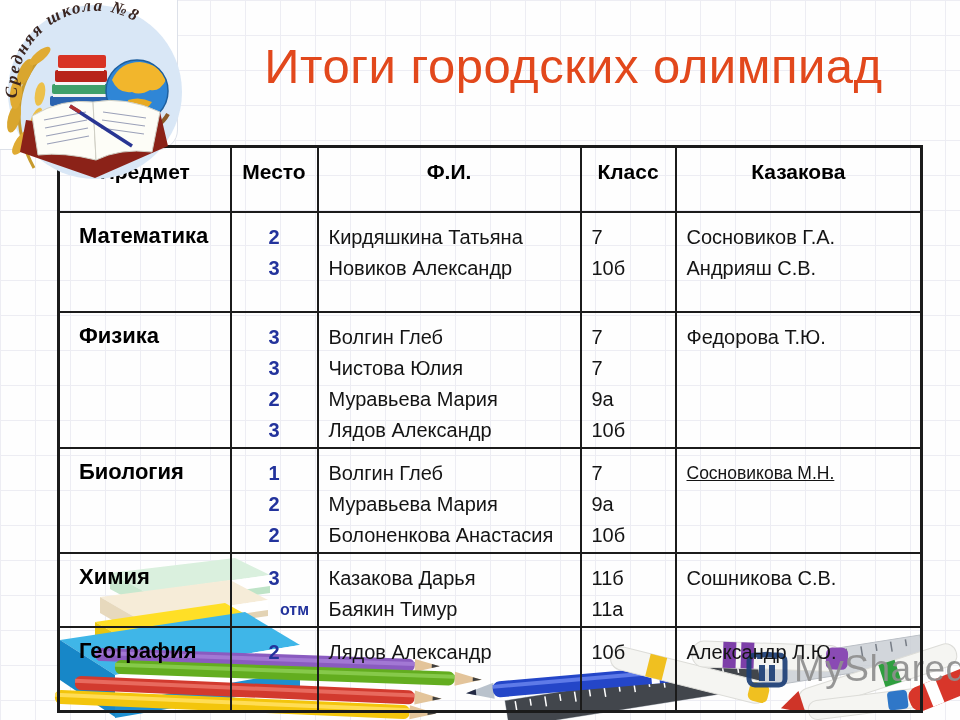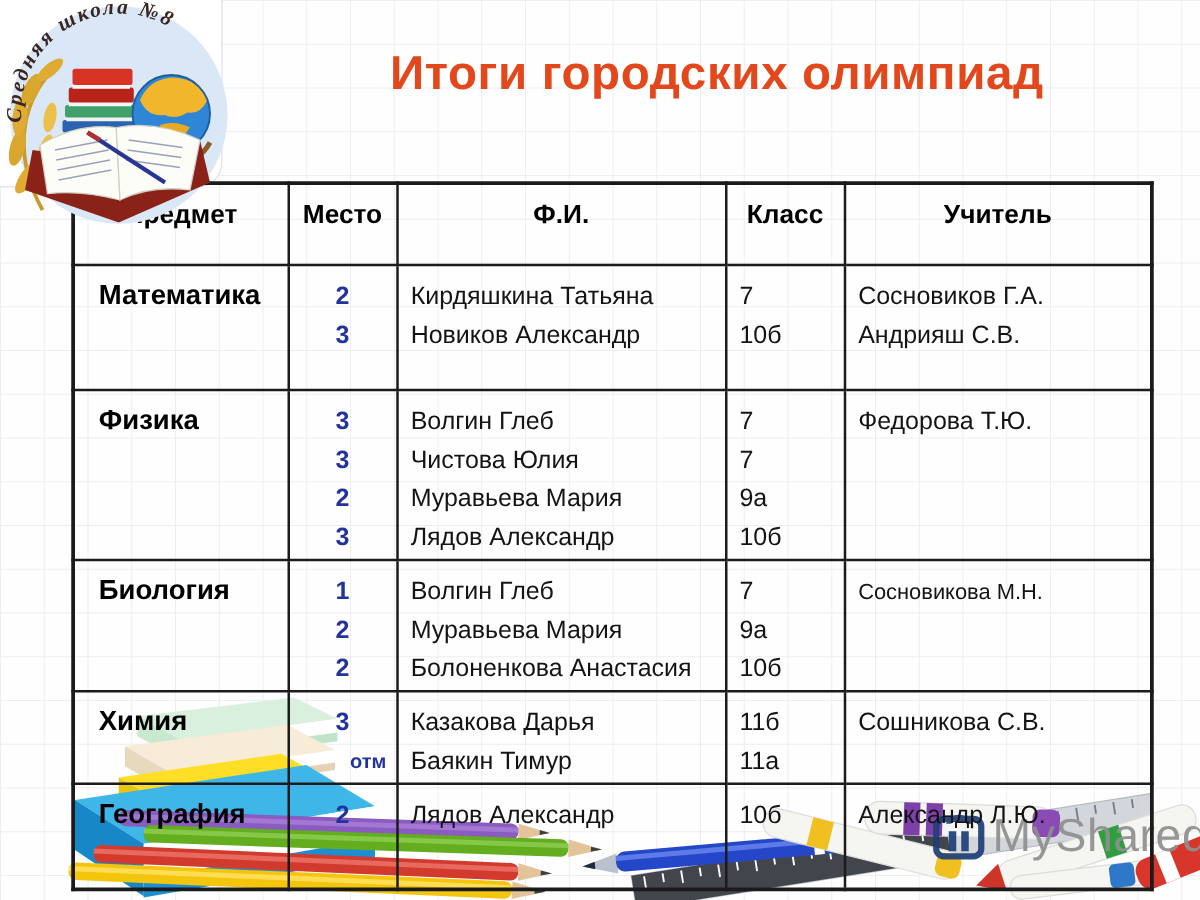--- a/index.html
+++ b/index.html
@@ -12,38 +12,38 @@
     background-size:35px 35px;
     font-family:"Liberation Sans", sans-serif;
     color:#141414;
   }
   .corner-card {
     position:absolute; left:-22px; top:-22px; width:198px; height:170px;
     background:#ffffff; border:1px solid #dde1e9; border-radius:20px; z-index:1;
   }
   .title {
     position:absolute; left:215px; right:28px; top:38px; text-align:center;
-    font-size:38px; font-weight:bold; color:#e2481c; letter-spacing:0.5px; z-index:2;
+    font-size:49px; font-weight:normal; color:#e2481c; letter-spacing:0.5px; z-index:2;
   }
   table.results {
     position:absolute; left:57px; top:145px; z-index:4;
     border-collapse:collapse; table-layout:fixed;
     border:3px solid #1b1b1b;
   }
   table.results td, table.results th {
     border:2px solid #1b1b1b; vertical-align:top; overflow:hidden;
   }
   th.hdr { font-size:21px; font-weight:bold; text-align:center; padding-top:12px; color:#000; }
   td.subject { font-size:22px; font-weight:bold; padding:10px 4px 0 19px; color:#000; white-space:nowrap; }
   td.place   { padding-top:9px; text-align:center; }
   td.names, td.klass, td.teacher { padding:9px 4px 0 10px; font-size:20px;margin-left:29px; }
   .ln { line-height:31px; height:31px; white-space:nowrap; }
   .place .ln { font-size:20px; font-weight:bold; color:#23339c; }
   .place .ln.otm { font-size:16px;margin-left:41px; }
-  .teacher .ln.sm { font-size:17.5px; }
+  .teacher .ln.sm { font-size:17.5px;text-decoration:underline; }
   .emblem { position:absolute; left:0; top:0; z-index:5; }
   .decor { position:absolute; z-index:1; }
   .watermark {
     position:absolute; left:746px; top:648px; z-index:3;
     display:flex; align-items:center; gap:6px; opacity:0.92;
   }
   .watermark .wm-text { font-size:37px; color:#8f8f8f; letter-spacing:0.5px; }
 </style>
 </head>
 <body>
@@ -255,21 +255,21 @@
         <col style="width:263px">
       <col style="width:95px">
         <col style="width:246px">
     </colgroup>
     <tbody>
         <tr style="height:65px">
       <th class="hdr">Предмет</th>
       <th class="hdr">Место</th>
       <th class="hdr">Ф.И.</th>
       <th class="hdr">Класс</th>
-      <th class="hdr">Учитель</th>
+      <th class="hdr">Казакова</th>
     </tr>
 
     <tr style="height:100px">
       <td class="subject">Математика</td>
       <td class="place">
         <div class="ln">2</div>
         <div class="ln">3</div>
       </td>
       <td class="names">
         <div class="ln">Кирдяшкина Татьяна</div>

